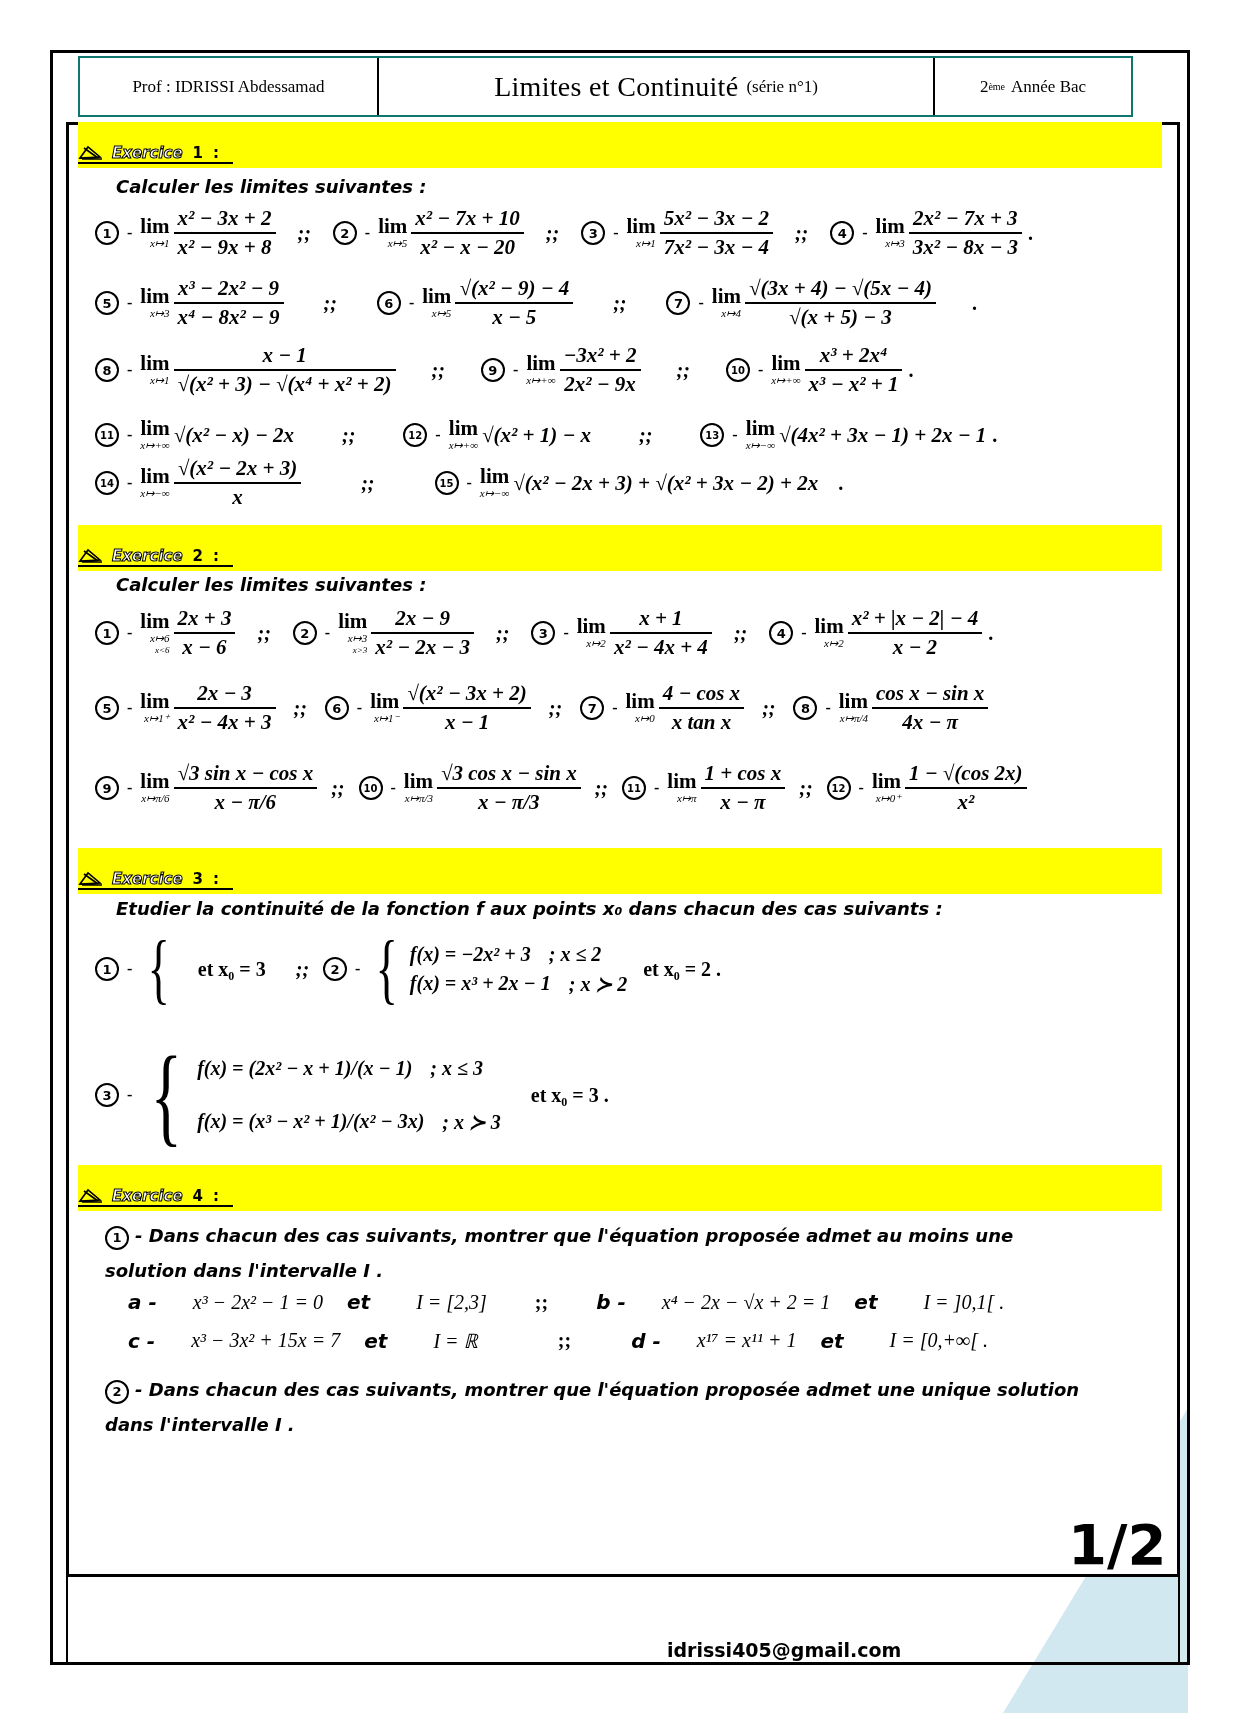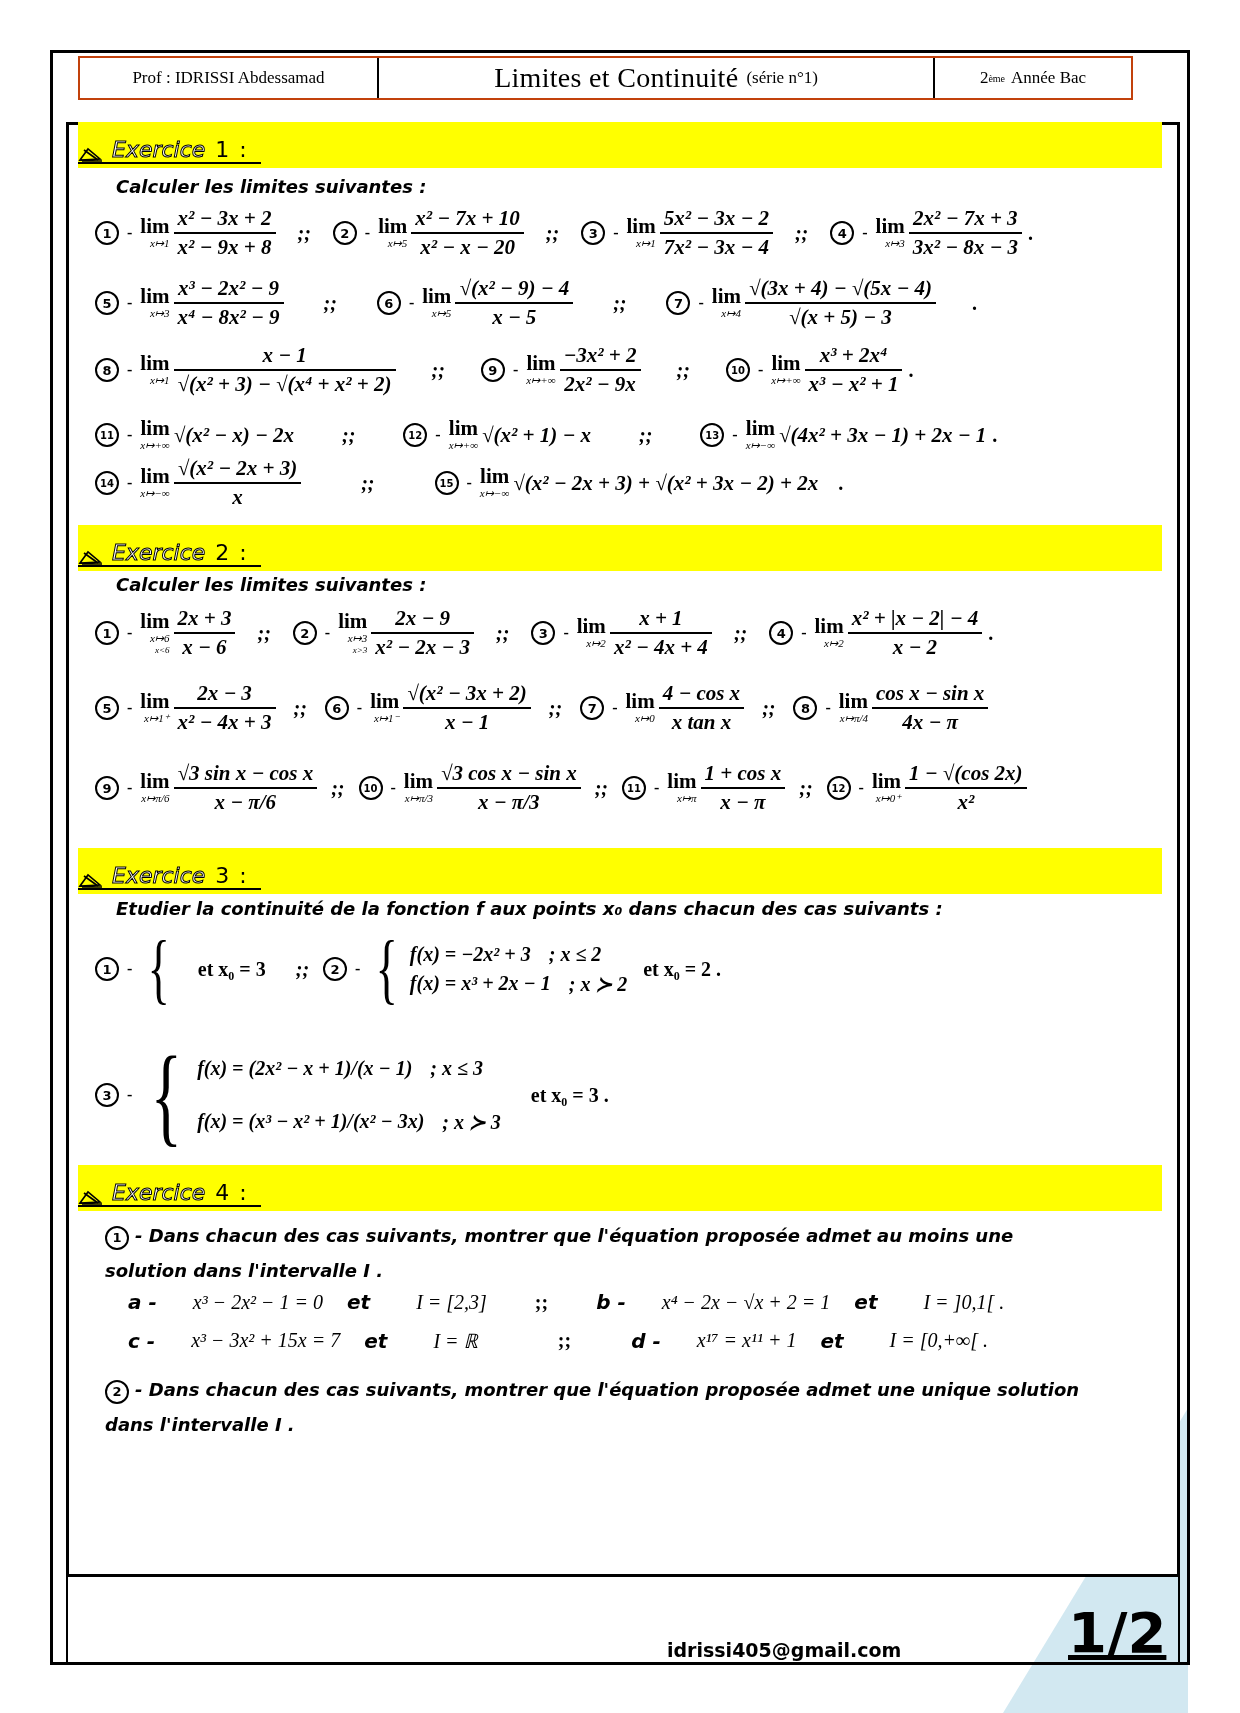--- a/index.html
+++ b/index.html
@@ -10,22 +10,22 @@
     position: absolute; left: 0; top: 0; width: 1240px; height: 1713px;
     pointer-events: none; z-index: 0;
   }
 
   .outer-frame {
     position: absolute; left: 50px; top: 50px; width: 1140px; height: 1615px;
     border: 3px solid #000; z-index: 1;
   }
 
   .header-table {
-    position: absolute; left: 78px; top: 56px; width: 1055px; height: 44px;
-    border: 2px solid #c2410c; display: flex; background: #fff; z-index: 2;
+    position: absolute; left: 78px; top: 56px; width: 1055px; height: 61px;
+    border: 2px solid #0f766e; display: flex; background: #fff; z-index: 2;
   }
   .hcell { display: flex; align-items: center; justify-content: center; border-right: 2px solid #000; }
   .hcell:last-child { border-right: none; }
   .hcell.prof { width: 299px; font-size: 17px; }
   .hcell.title { width: 556px; }
   .hcell.title .main { font-size: 28px; letter-spacing: 0.3px; }
   .hcell.title .sub { font-size: 17px; margin-left: 8px; }
   .hcell.year { flex: 1; font-size: 17px; }
   .hcell.year sup { font-size: 10px; vertical-align: 10px; margin-right: 6px; }
 
@@ -35,32 +35,32 @@
   }
   .footer-frame {
     position: absolute; left: 66px; top: 1577px; width: 1114px; height: 88px;
     border: 2px solid #000; border-top: none; z-index: 2; background: transparent;
   }
   .email {
     position: absolute; left: 667px; top: 1639px; font-family: "DejaVu Sans", sans-serif;
     font-weight: bold; font-size: 19px; z-index: 3;
   }
   .page-num {
-    position: absolute; left: 1068px; top: 1600px; font-family: "DejaVu Sans", sans-serif;
-    font-weight: bold; font-size: 56px; z-index: 3; text-decoration: underline;
+    position: absolute; left: 1068px; top: 1512px; font-family: "DejaVu Sans", sans-serif;
+    font-weight: bold; font-size: 56px; z-index: 3;
   }
 
   .ex-banner {
     position: absolute; left: 78px; width: 1084px; height: 46px; background: #ffff00;
     display: flex; align-items: flex-end; padding-bottom: 4px; z-index: 3;
   }
   .ex-title {
-    display: inline-flex; align-items: flex-end; border-bottom: 2px solid #000;
+    display: inline-flex; align-items: flex-start; border-bottom: 2px solid #000;
     padding-right: 14px; font-family: "DejaVu Sans", sans-serif; font-style: italic;
-    font-weight: normal; font-size: 22px; color: #fff;
+    font-weight: bold; font-size: 15px; color: #fff;
     -webkit-text-stroke: 1px #000;
   }
   .ex-title .num { font-style: normal; color: #000; -webkit-text-stroke: 0; margin-left: 10px; }
   .ex-title .colon { color: #000; -webkit-text-stroke: 0; margin-left: 10px; font-style: normal; }
   .pen-icon { width: 26px; height: 16px; margin-right: 8px; display: inline-block; }
 
   .instr {
     position: absolute; font-family: "DejaVu Sans", sans-serif; font-style: italic;
     font-weight: bold; font-size: 18px; z-index: 3;
   }

